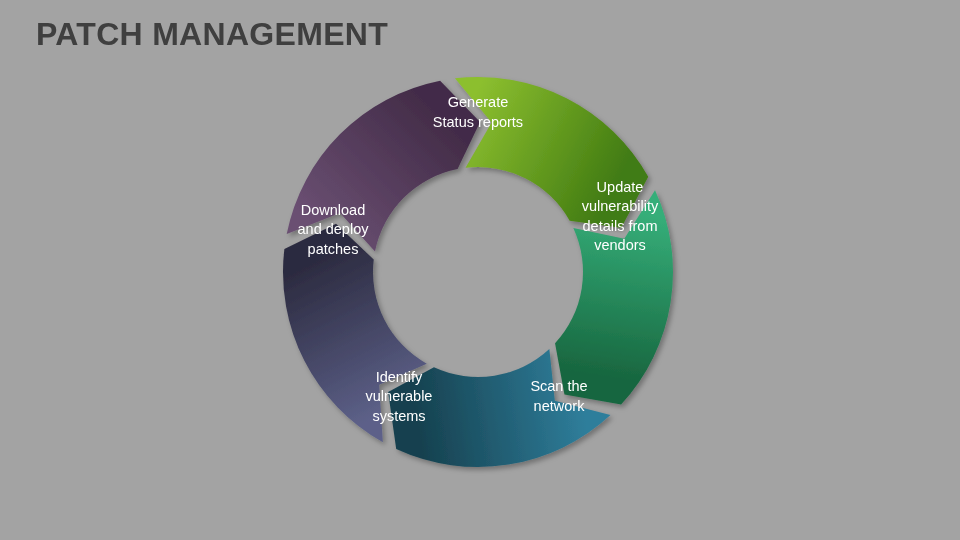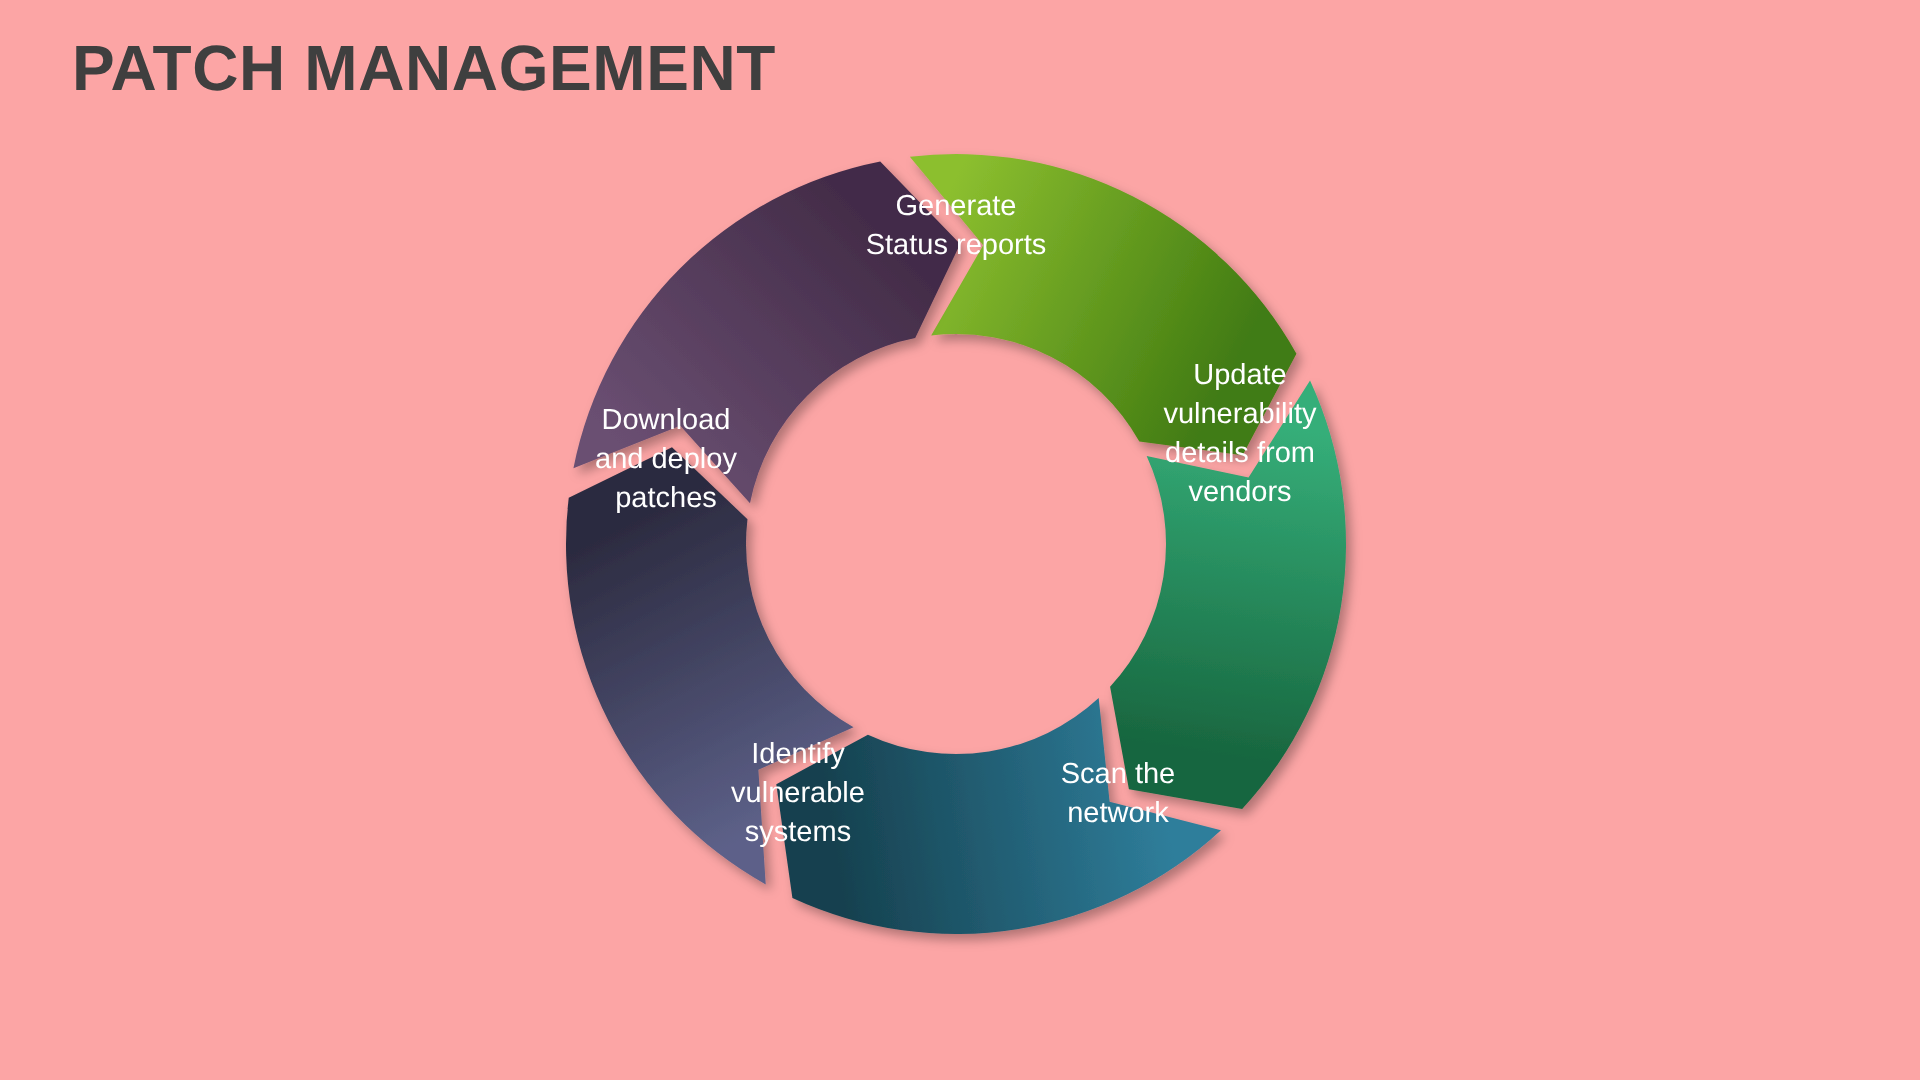--- a/index.html
+++ b/index.html
@@ -10,21 +10,21 @@
   body {
     width: 960px;
     height: 540px;
     position: relative;
     overflow: hidden;
     font-family: "Liberation Sans", sans-serif;
   }
   #slide {
     position: absolute;
     inset: 0;
-    background: #fca5a5;
+    background: #a3a3a3;
   }
   #page-title {
     position: absolute;
     left: 36px;
     top: 16px;
     font-family: "Liberation Sans", sans-serif;
     font-size: 32px;
     font-weight: bold;
     color: #3f3f3f;
     letter-spacing: 0.3px;

